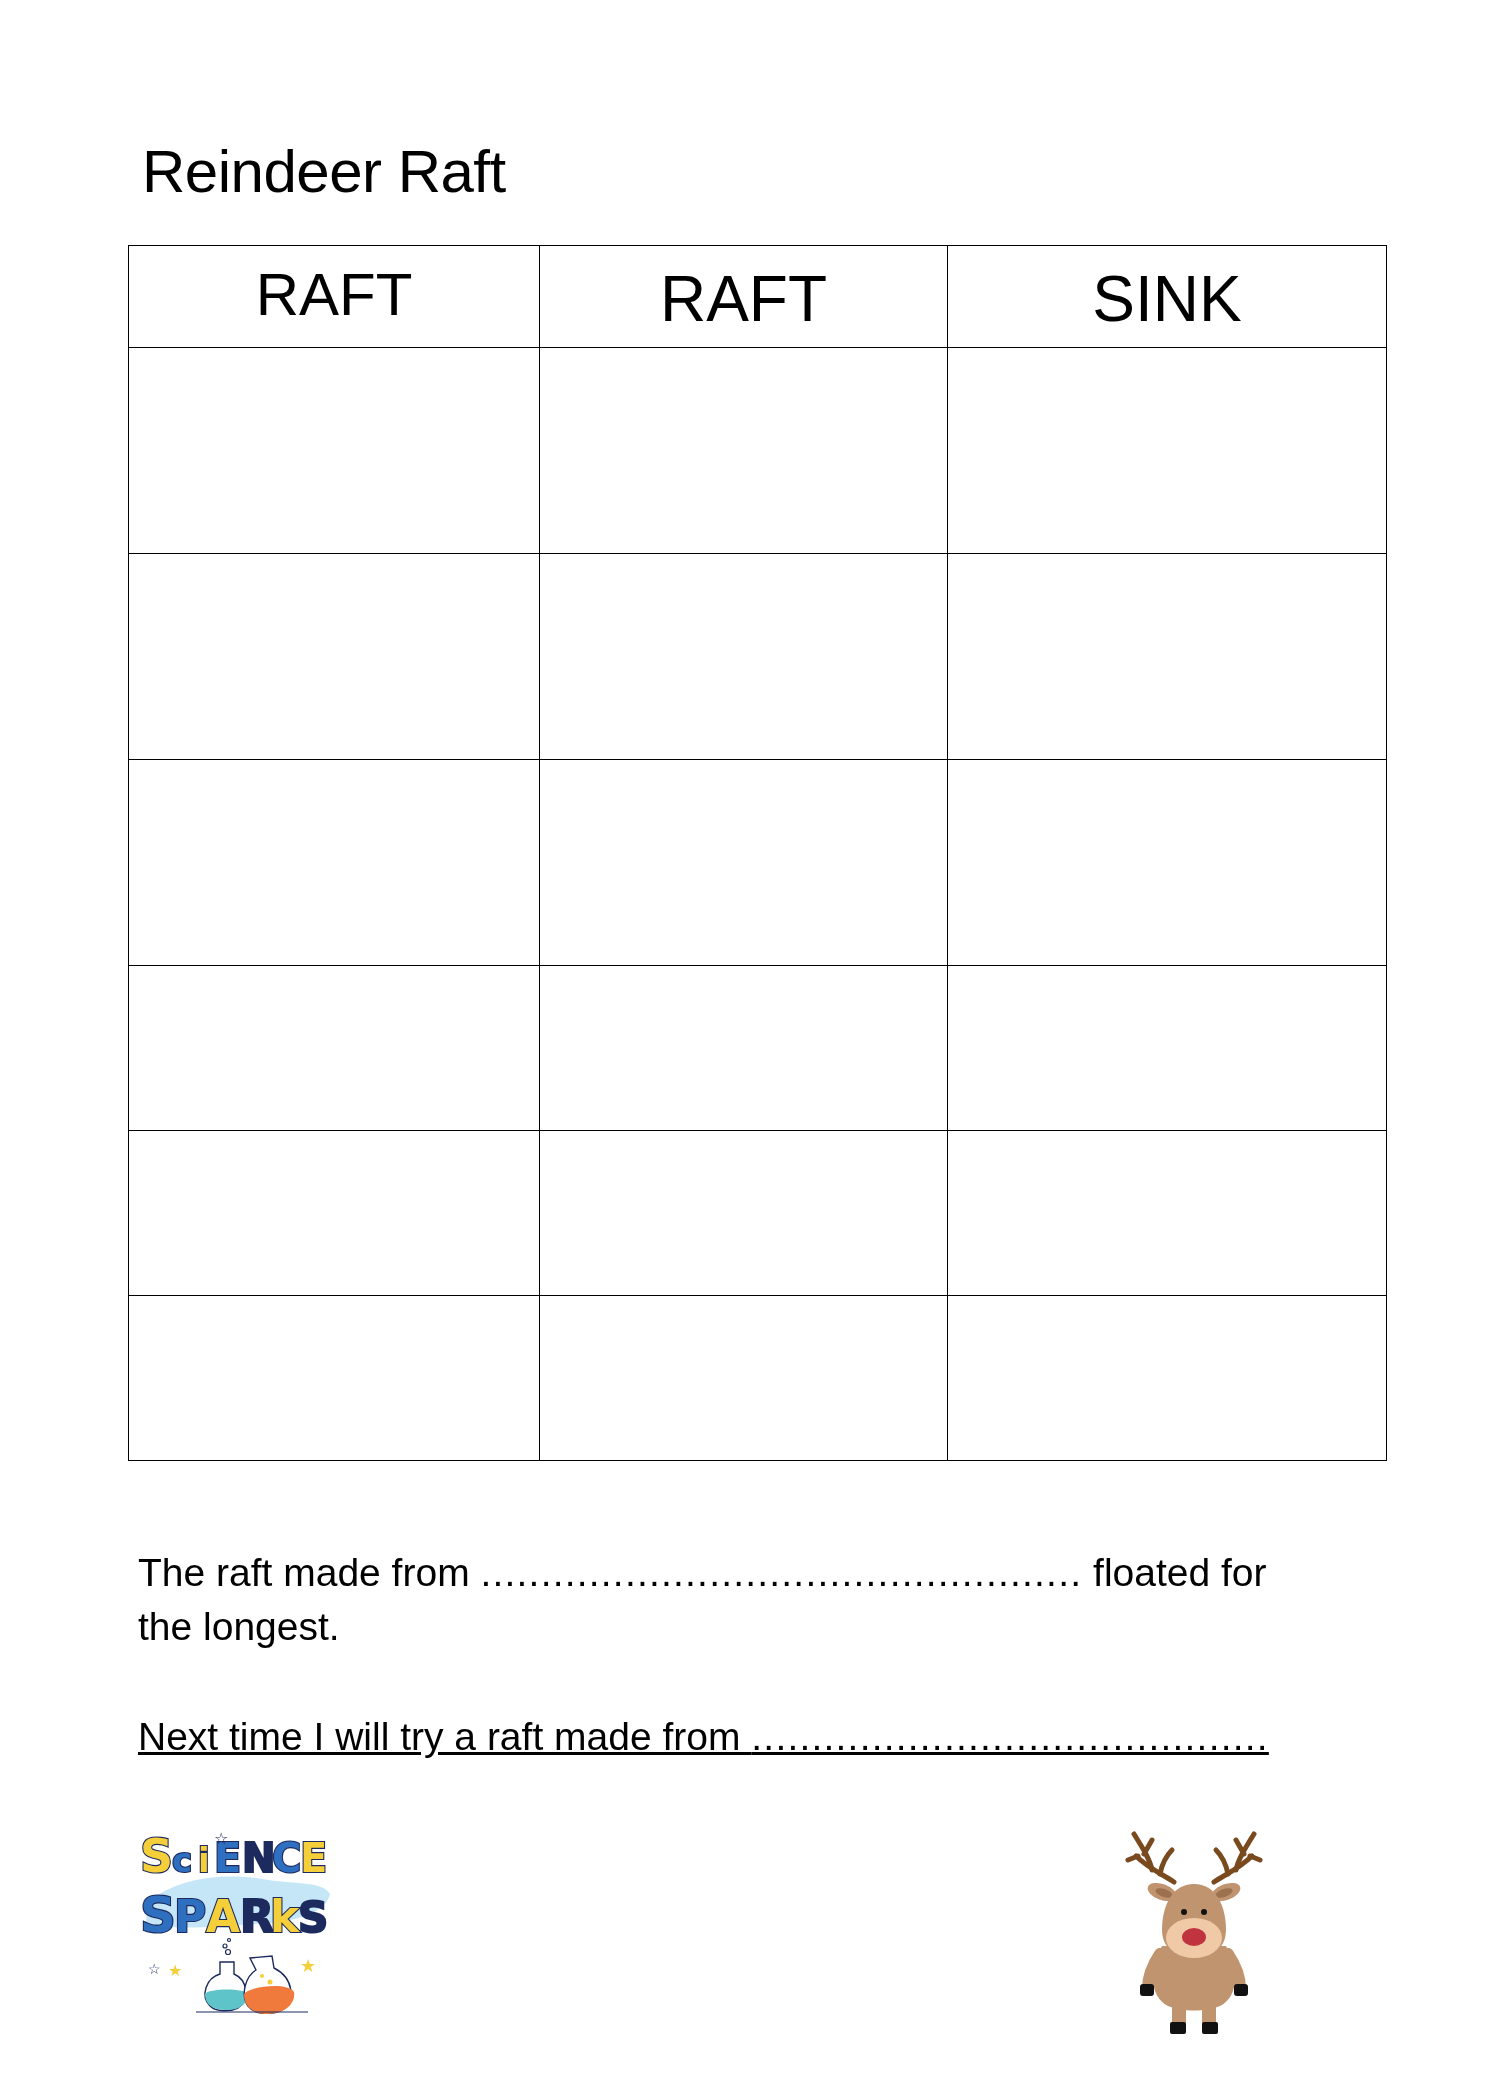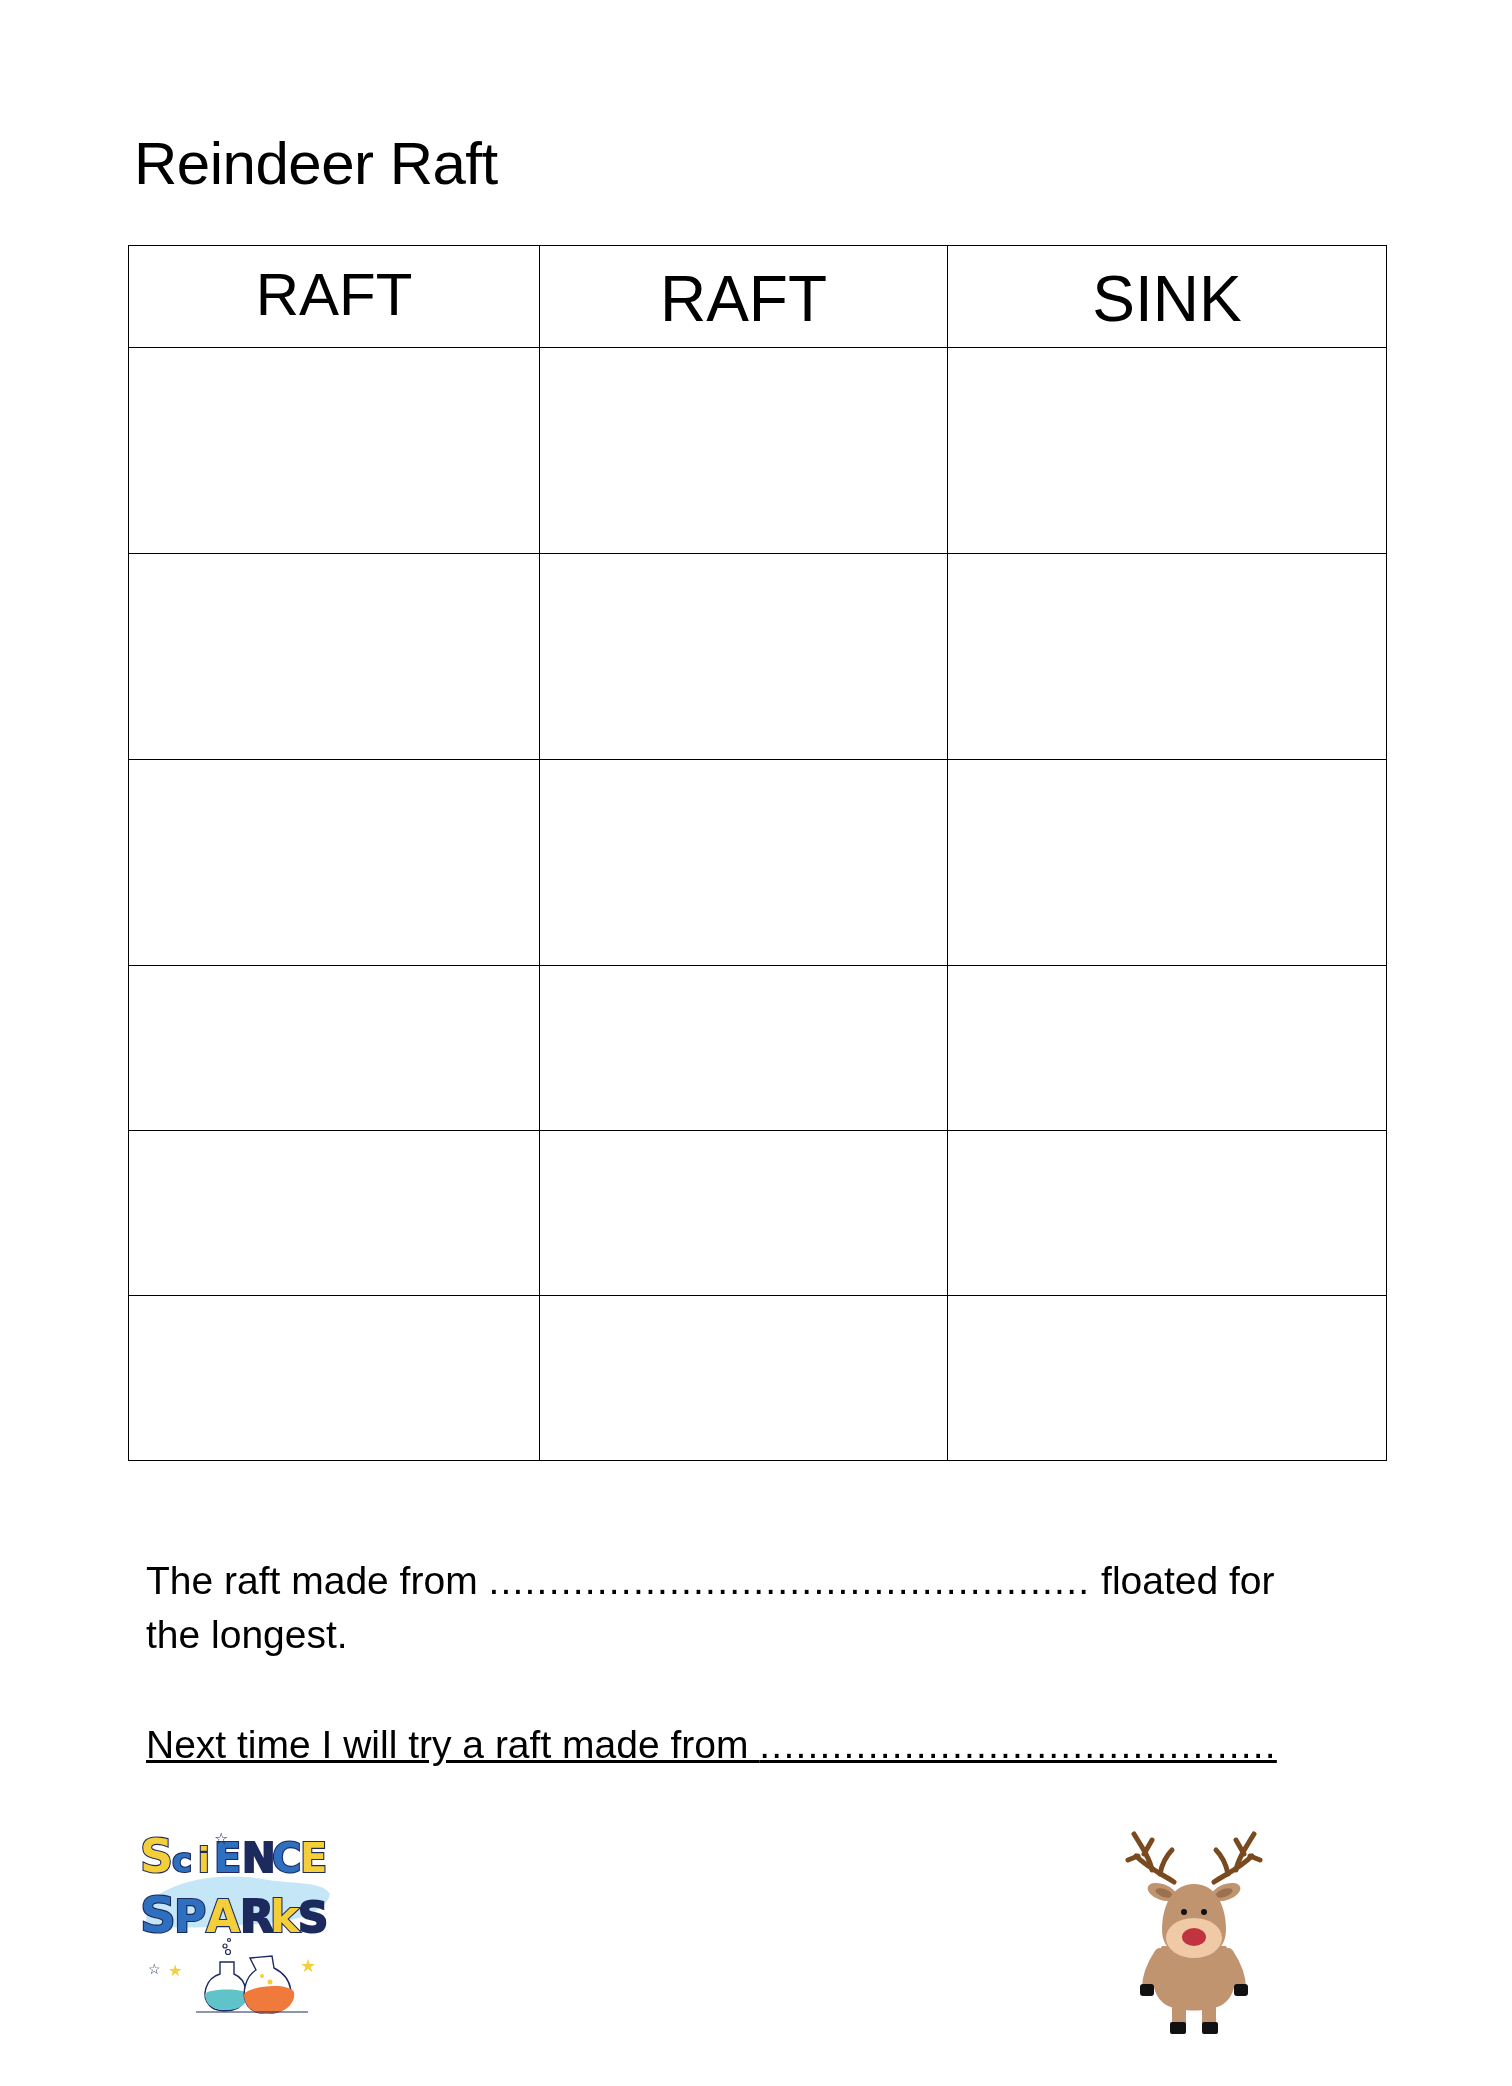--- a/index.html
+++ b/index.html
@@ -15,21 +15,21 @@
       font-family: "Liberation Sans", "DejaVu Sans", sans-serif;
       color: #000000;
     }
     .page-title {
       position: absolute;
       left: 130px;
       top: 122px;
       font-size: 60px;
       line-height: 76px;
       font-weight: normal;
-      margin: 4px;
+      margin: 12px;
       letter-spacing: -0.5px;
     }
     .results-table {
       position: absolute;
       left: 128px;
       top: 245px;
       width: 1258px;
       border-collapse: collapse;
       table-layout: fixed;
     }
@@ -50,21 +50,21 @@
     .results-table th.col-float { font-size: 64px; padding-top: 4px; }
     .results-table td { background: #ffffff; }
     .row-tall td { height: 205px; }
     .row-short td { height: 164px; }
 
     .sentence {
       position: absolute;
       left: 130px;
       font-size: 39px;
       line-height: 54px;
-      margin: 16px;
+      margin: 8px;
       white-space: nowrap;
     }
     .sentence-1 { top: 1538px; width: 1160px; white-space: normal; }
     .sentence-2 { top: 1702px; text-decoration: underline; }
     .dots {
       letter-spacing: 1.2px;
     }
 
     
     .logo {

